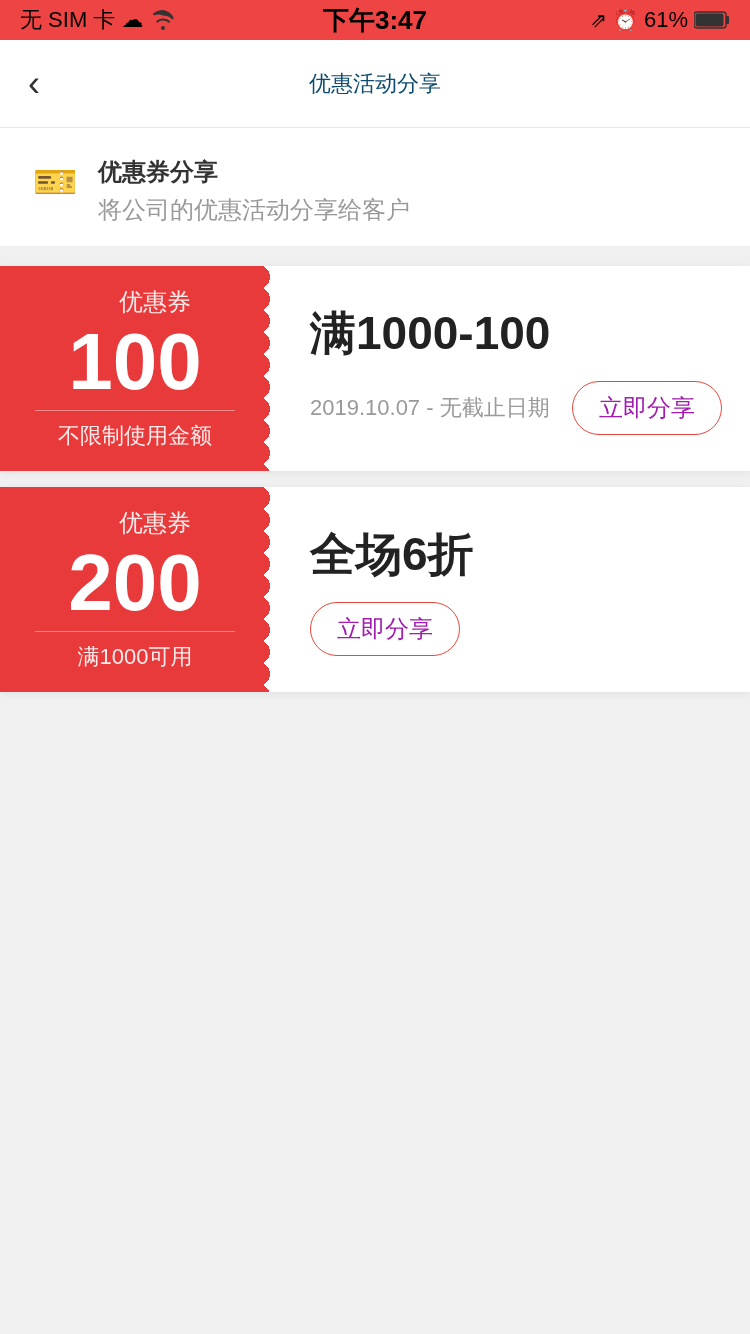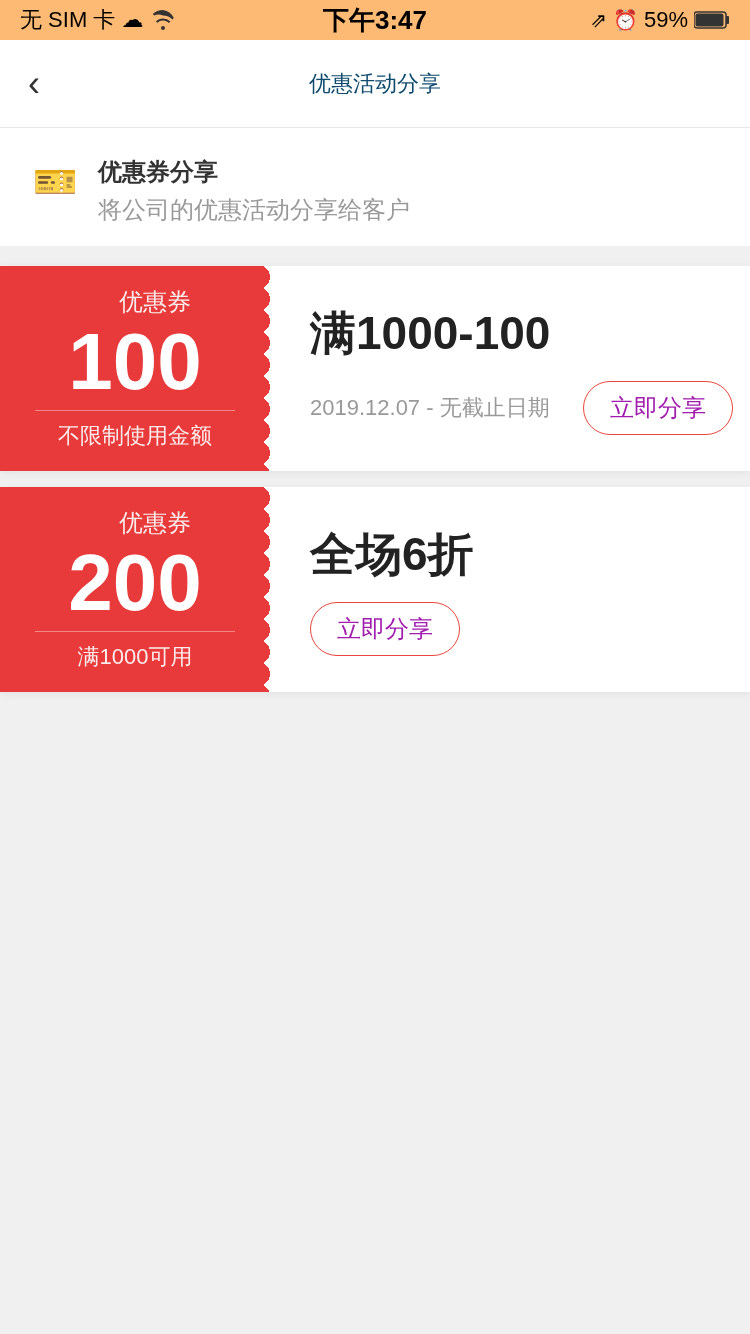--- a/index.html
+++ b/index.html
@@ -9,21 +9,21 @@
       min-height: 1334px;
       background: #f0f0f0;
       font-family: -apple-system, "PingFang SC", "Helvetica Neue", Arial, sans-serif;
       overflow-x: hidden;
     }
 
     
     .status-bar {
       width: 750px;
       height: 40px;
-      background: #fdba74;
+      background: #ef4444;
       display: flex;
       align-items: center;
       justify-content: space-between;
       padding: 0 20px;
       font-size: 24px;
       font-weight: 500;
     }
     .status-left {
       display: flex;
       align-items: center;
@@ -167,21 +167,21 @@
       margin-bottom: 10px;
     }
     .coupon-condition {
       font-size: 22px;
       color: rgba(255,255,255,0.9);
     }
 
     
     .coupon-right {
       flex: 1;
-      padding: 22px 17px 22px 40px;
+      padding: 22px 28px 22px 40px;
       display: flex;
       flex-direction: column;
       justify-content: center;
       gap: 16px;
     }
     .coupon-name {
       font-size: 46px;
       font-weight: 600;
       color: #222;
     }
@@ -222,21 +222,21 @@
   <div class="status-left">
     <span>无 SIM 卡 ☁</span>
     <svg width="24" height="20" viewBox="0 0 24 20">
       <path d="M12 16a2 2 0 1 1 0 4 2 2 0 0 1 0-4zm0-5.5c2.3 0 4.4.9 5.9 2.4l1.5-1.5A10.5 10.5 0 0 0 12 8.5c-2.8 0-5.3 1.1-7.1 2.9l1.4 1.4A8.5 8.5 0 0 1 12 10.5zm0-5c3.7 0 7 1.5 9.4 3.9l1.4-1.5A14.5 14.5 0 0 0 12 0C8.1 0 4.5 1.5 1.8 3.9l1.4 1.5A12.5 12.5 0 0 1 12 5.5z" fill="#333"></path>
     </svg>
   </div>
   <div class="status-center">下午3:47</div>
   <div class="status-right">
     <span style="font-size:20px;">⇗</span>
     <span style="font-size:20px;">⏰</span>
-    <span>59%</span>
+    <span>61%</span>
     <svg width="36" height="20" viewBox="0 0 36 20">
       <rect x="0" y="2" width="32" height="16" rx="3" ry="3" fill="none" stroke="#333" stroke-width="1.5"></rect>
       <rect x="32" y="6" width="3" height="8" rx="1" fill="#333"></rect>
       <rect x="1.5" y="3.5" width="28" height="13" rx="2" fill="#333"></rect>
     </svg>
   </div>
 </div>
 
 <div class="nav-bar">
   <span class="nav-back">‹</span>
@@ -258,21 +258,21 @@
   <div class="coupon-card">
     <div class="coupon-left">
       <span class="coupon-type-label">优惠券</span>
       <span class="coupon-amount">100</span>
       <div class="coupon-divider"></div>
       <span class="coupon-condition">不限制使用金额</span>
     </div>
     <div class="coupon-right">
       <span class="coupon-name">满1000-100</span>
       <div class="coupon-footer">
-        <span class="coupon-date">2019.12.07 - 无截止日期</span>
+        <span class="coupon-date">2019.10.07 - 无截止日期</span>
         <button class="share-btn">立即分享</button>
       </div>
     </div>
   </div>
 
   <div class="coupon-card">
     <div class="coupon-left">
       <span class="coupon-type-label">优惠券</span>
       <span class="coupon-amount">200</span>
       <div class="coupon-divider"></div>

